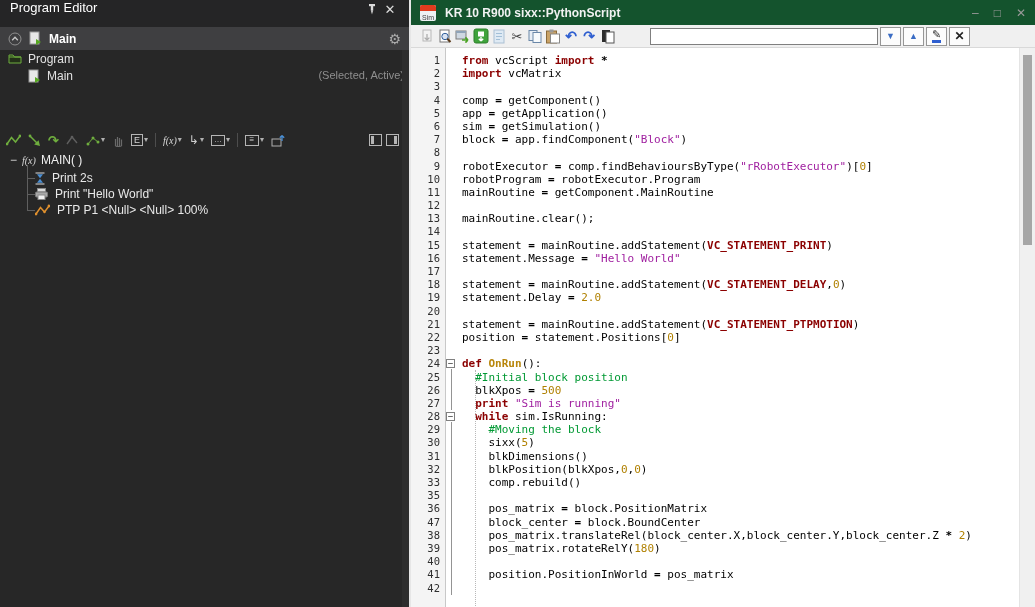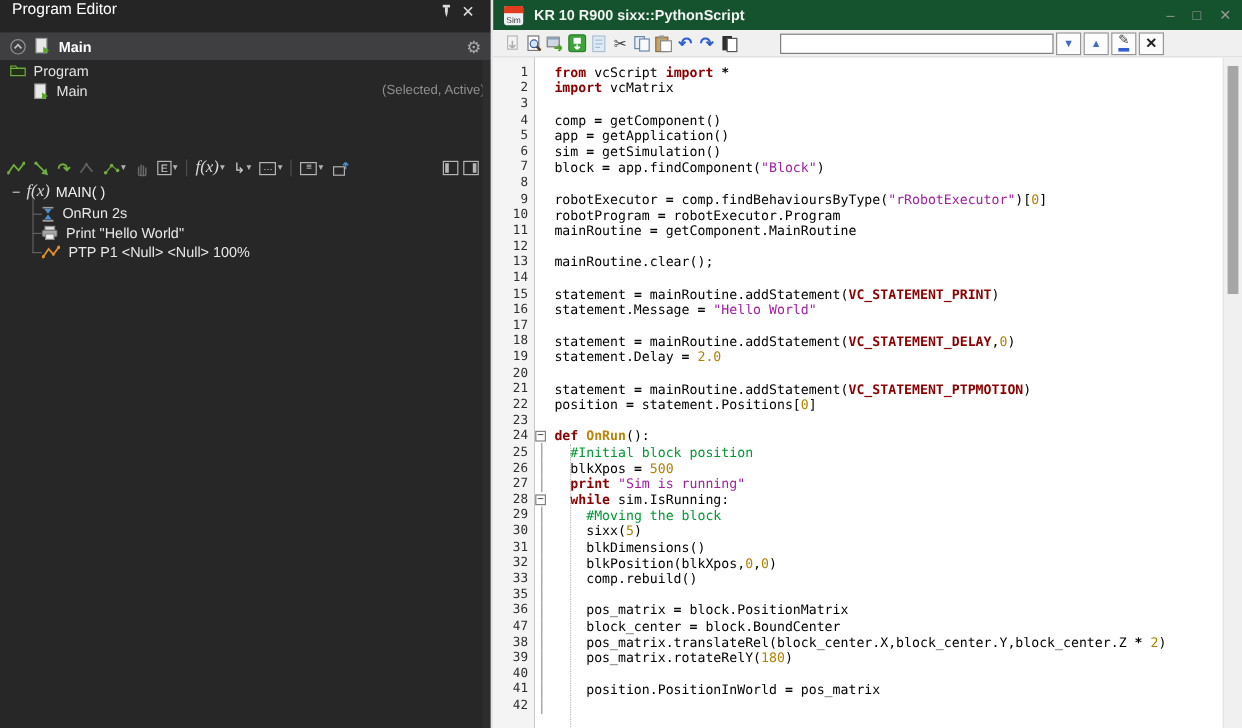--- a/index.html
+++ b/index.html
@@ -22,21 +22,21 @@
   .row-status{margin-left:auto;margin-right:5px;color:#8f8f8f;font-size:11px;}
   .pe-strip{position:absolute;right:0;top:50px;bottom:0;width:7px;background:#2d2d2d;}
 
   .pe-toolbar{position:absolute;top:130px;left:0;height:20px;display:flex;align-items:center;padding-left:6px;gap:7px;}
   .pe-toolbar .sep{width:1px;height:14px;background:#4d4d4d;}
   .pti{display:flex;align-items:center;gap:1px;}
   .caret{font-size:8px;color:#b0b0b0;line-height:1;}
   .glyph-green{color:#6fae3e;font-size:13px;line-height:1;font-weight:bold;}
   .glyph-gray{color:#cfcfcf;font-size:12px;line-height:1;}
   .e-box{width:12px;height:12px;border:1px solid #b5b5b5;font-size:9px;color:#d5d5d5;display:flex;align-items:center;justify-content:center;box-sizing:border-box;}
-  .fx-label{font-style:italic;font-size:14px;color:#d9d9d9;font-family:"Liberation Serif",serif;}
+  .fx-label{font-style:italic;font-size:10px;color:#d9d9d9;font-family:"Liberation Serif",serif;}
   .mini-box{width:14px;height:11px;border:1px solid #b5b5b5;box-sizing:border-box;display:flex;align-items:center;justify-content:center;font-size:8px;color:#d5d5d5;line-height:1;}
   .panel-mini{width:13px;height:12px;border:1px solid #b5b5b5;box-sizing:border-box;position:relative;}
   .panel-mini::before{content:"";position:absolute;left:1px;top:1px;bottom:1px;width:3px;background:#b5b5b5;}
   .panel-mini.alt::before{left:auto;right:1px;}
   .pe-toolbar-right{position:absolute;top:130px;right:10px;height:20px;display:flex;align-items:center;gap:4px;}
 
   .pe-routine-header{position:absolute;top:152px;left:10px;height:16px;display:flex;align-items:center;gap:5px;font-size:12px;color:#f0f0f0;}
   .exp-minus{color:#cfcfcf;font-size:12px;line-height:1;}
   .stmt-row{position:absolute;left:35px;height:16px;display:flex;align-items:center;gap:7px;font-size:12px;color:#e8e8e8;}
   .conn-v{position:absolute;left:27px;top:165px;width:1px;height:46px;background:#5f5f5f;}
@@ -227,21 +227,21 @@
 
   <div class="stmt-row" style="top:170px;">
     <span>
       <svg width="10" height="13" viewBox="0 0 10 13">
           <line x1="0.5" y1="1" x2="9.5" y2="1" stroke="#9a9a9a" stroke-width="1.6"></line>
           <line x1="0.5" y1="12" x2="9.5" y2="12" stroke="#9a9a9a" stroke-width="1.6"></line>
           <polygon points="2,2.2 8,2.2 5,6.2" fill="#4a8fd4"></polygon>
           <polygon points="2,10.8 8,10.8 5,6.8" fill="#4a8fd4"></polygon>
         </svg>
     </span>
-    <span>OnRun 2s</span>
+    <span>Print 2s</span>
   </div>
   <div class="stmt-row" style="top:186px;">
     <span>
       <svg width="13" height="12" viewBox="0 0 13 12">
           <rect x="2.5" y="0.5" width="8" height="3.5" fill="#dcdcdc" stroke="#8a8a8a"></rect>
           <rect x="0.5" y="4" width="12" height="5" rx="1" fill="#a8a8a8" stroke="#777"></rect>
           <rect x="3" y="7" width="7" height="4.5" fill="#efefef" stroke="#8a8a8a"></rect>
         </svg>
     </span>
     <span>Print "Hello World"</span>

